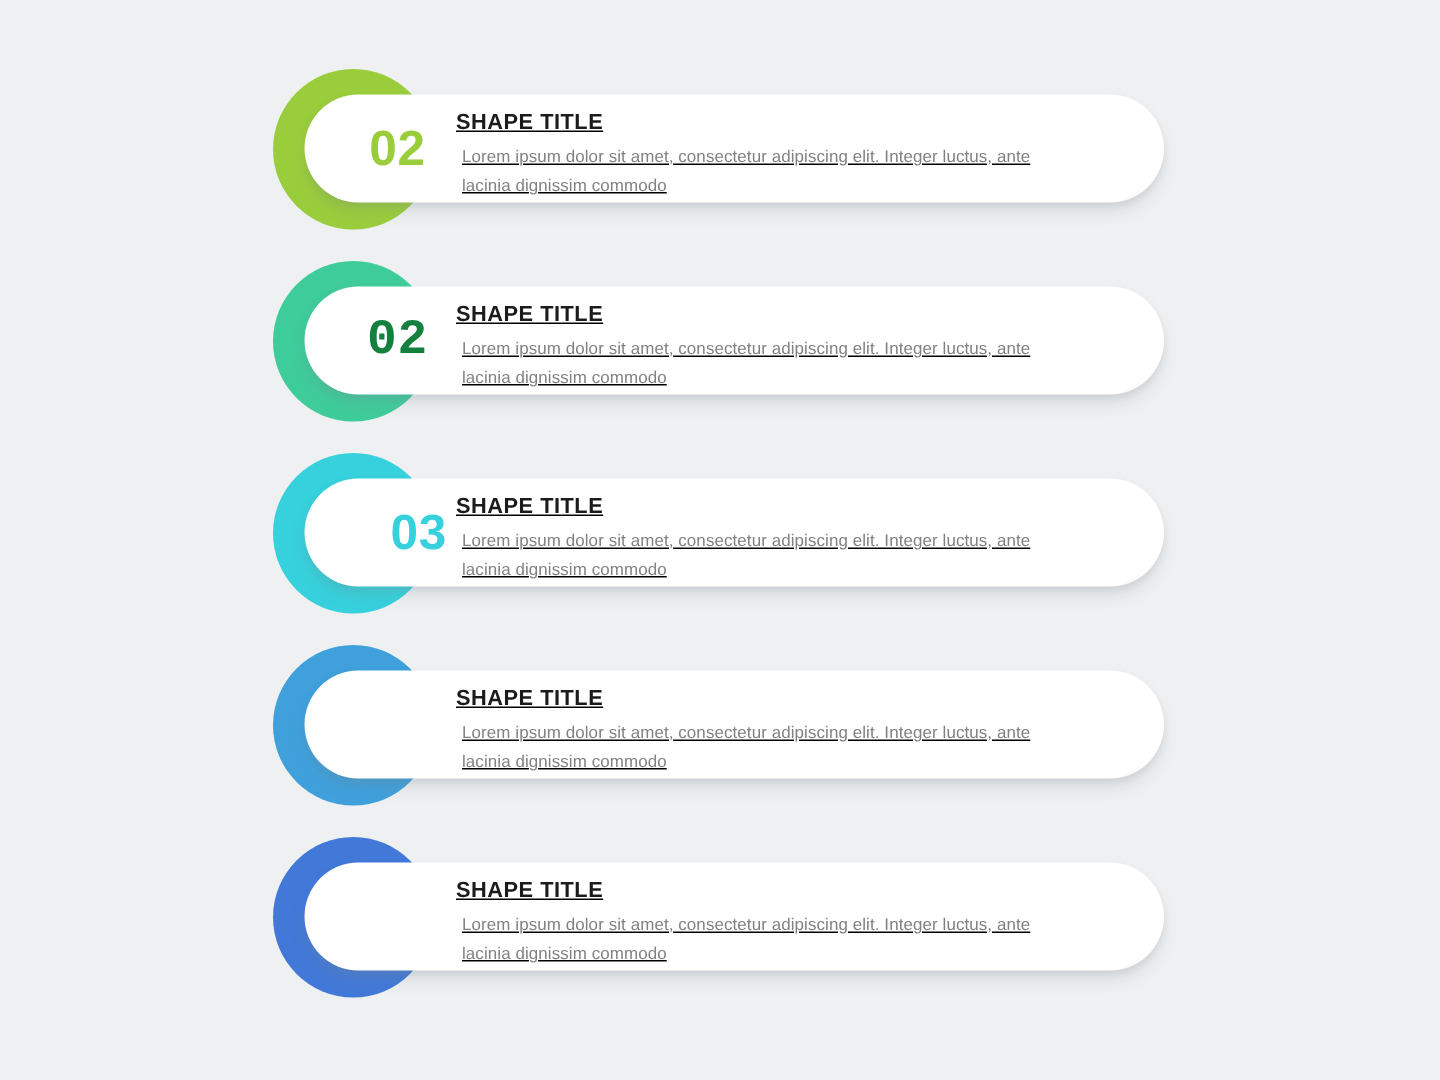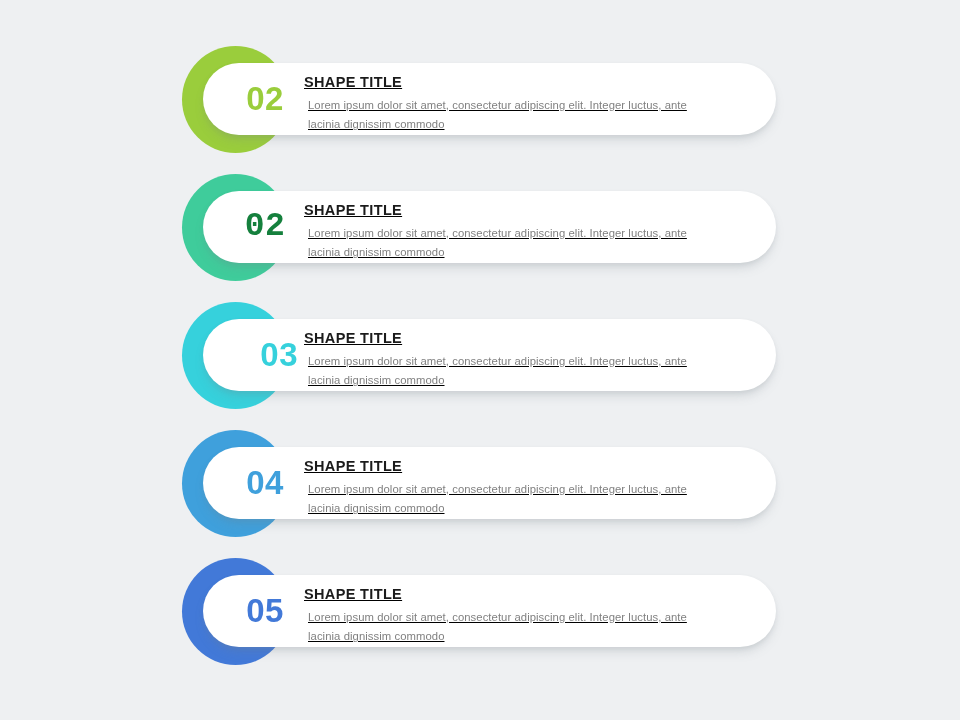--- a/index.html
+++ b/index.html
@@ -122,29 +122,27 @@
         <div class="pill"></div>
         <div class="num" style="color: rgb(54, 209, 220); text-align: right;">03</div>
         <div class="text">
           <p class="title">SHAPE TITLE</p>
           <p class="desc">Lorem ipsum dolor sit amet, consectetur adipiscing elit. Integer luctus, ante lacinia dignissim commodo</p>
         </div>
       </div>
       <div class="row" style="top: 430px;">
         <div class="ring" style="background: rgb(63, 160, 220);"></div>
         <div class="pill"></div>
-        <div class="num" style="color: rgb(63, 160, 220);">04</div>
         <div class="text">
           <p class="title">SHAPE TITLE</p>
           <p class="desc">Lorem ipsum dolor sit amet, consectetur adipiscing elit. Integer luctus, ante lacinia dignissim commodo</p>
         </div>
       </div>
       <div class="row" style="top: 558px;">
         <div class="ring" style="background: rgb(66, 121, 216);"></div>
         <div class="pill"></div>
-        <div class="num" style="color: rgb(66, 121, 216);">05</div>
         <div class="text">
           <p class="title">SHAPE TITLE</p>
           <p class="desc">Lorem ipsum dolor sit amet, consectetur adipiscing elit. Integer luctus, ante lacinia dignissim commodo</p>
         </div>
       </div>
     </div>
 </div>
 
 </body></html>

